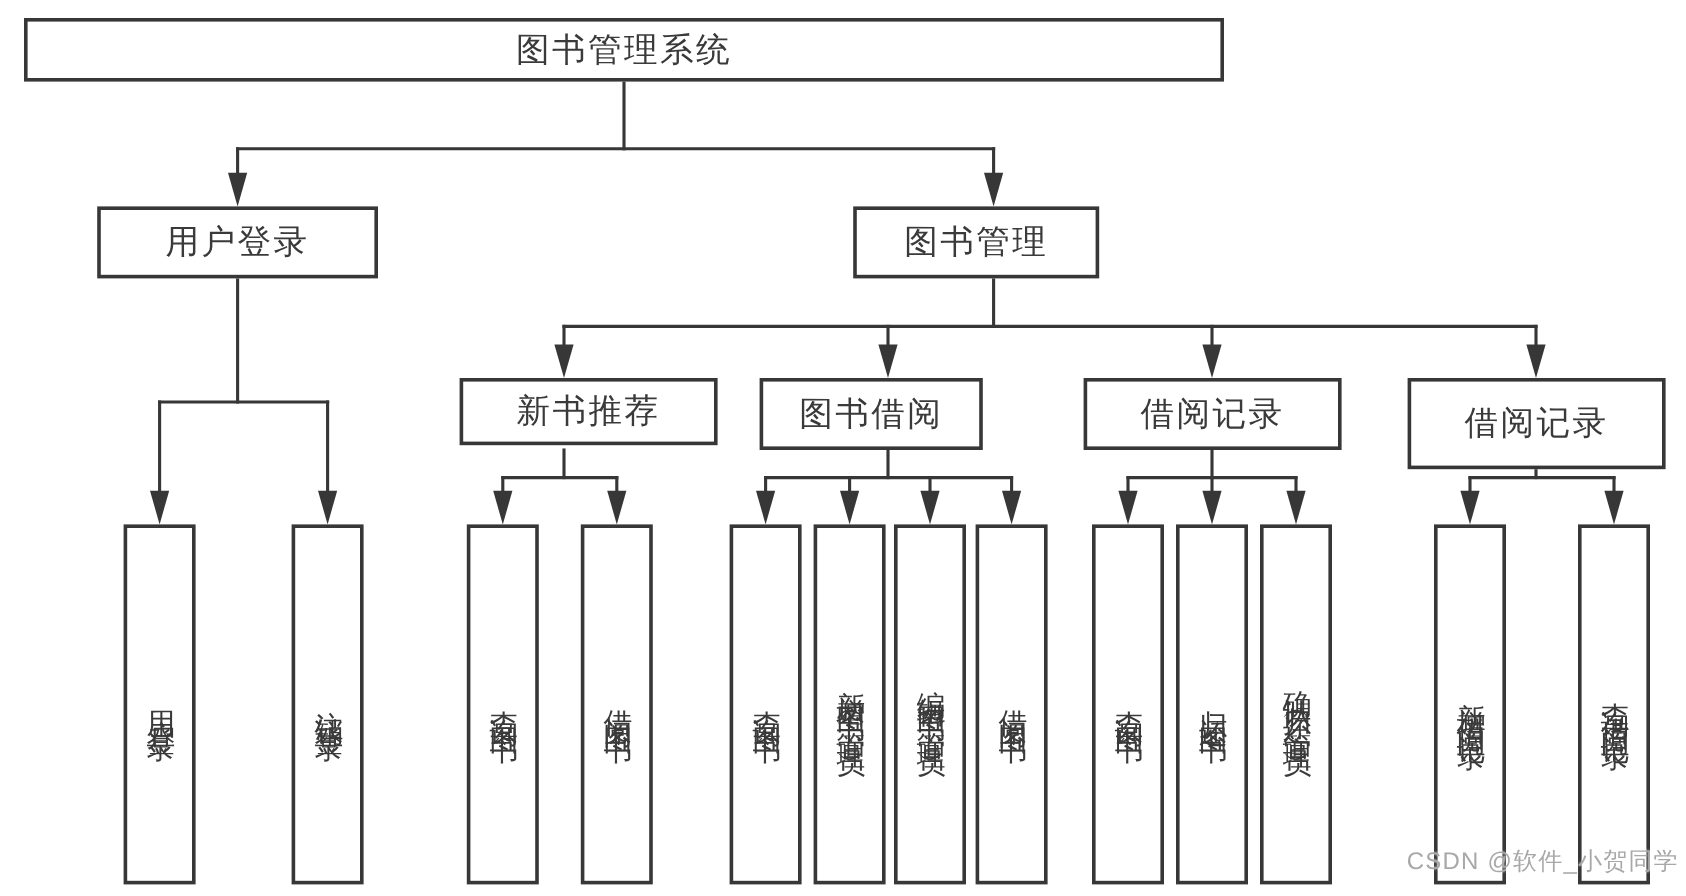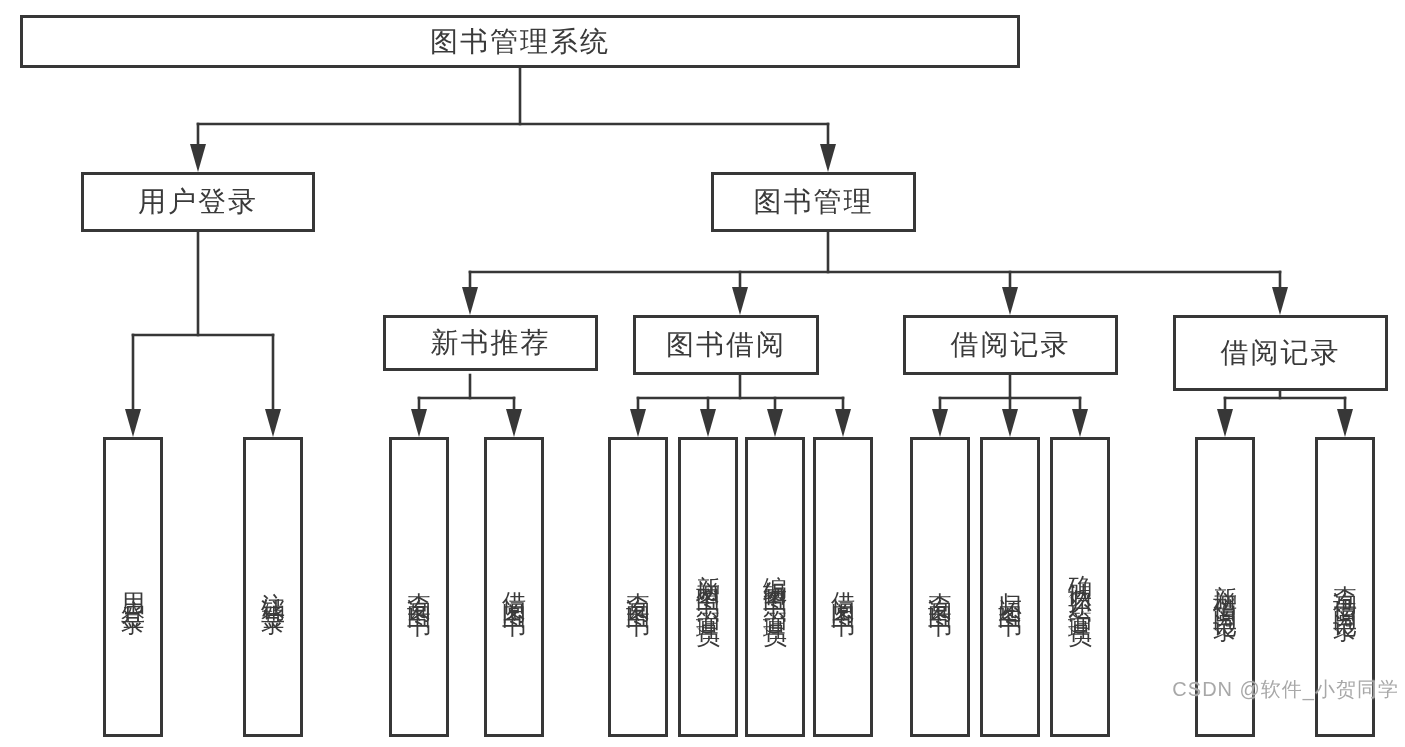--- a/index.html
+++ b/index.html
@@ -40,21 +40,21 @@
   .leaf {
     writing-mode: vertical-rl;
     text-orientation: mixed;
     font-size: 24px;
     letter-spacing: 7px;
     line-height: 1;
   }
   .watermark {
     position: absolute;
     right: 6px;
-    top: 676px;
+    top: 704px;
     font-size: 20px;
     color: #a8a8a8;
     letter-spacing: 1px;
     white-space: nowrap;
     z-index: 5;
     text-shadow: 0 0 2px rgba(255,255,255,0.8);
   }
 </style>
 </head>
 <body>

